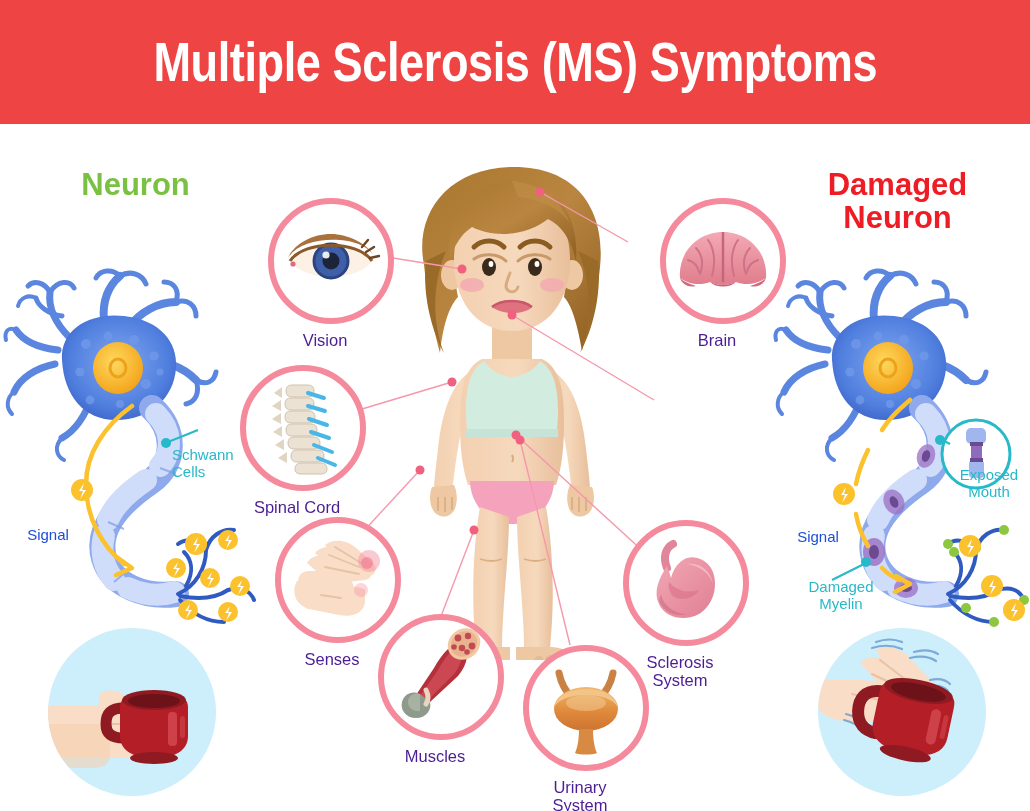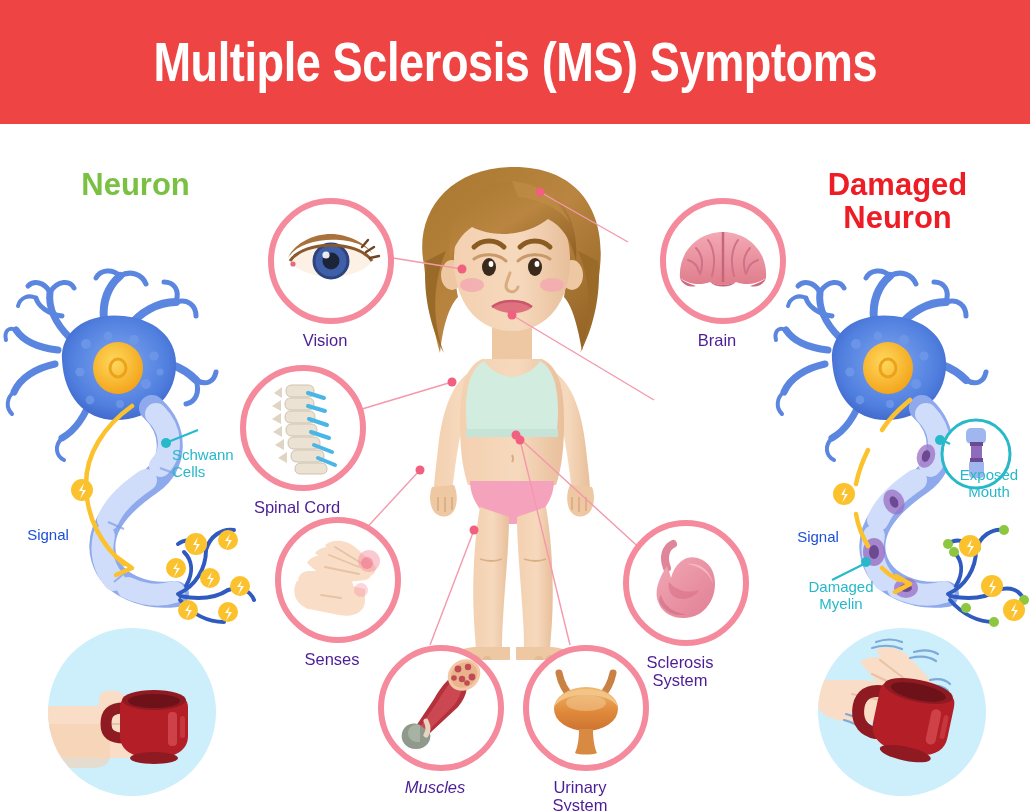--- a/index.html
+++ b/index.html
@@ -533,21 +533,21 @@
         <circle cx="88" cy="38" r="11" fill="#f58a9d" opacity=".45"></circle>
         <circle cx="86" cy="40" r="6" fill="#f06a86" opacity=".5"></circle>
         <circle cx="80" cy="67" r="7" fill="#f58a9d" opacity=".35"></circle>
       </svg>
     </div>
     <div class="cap">
       <div>Senses</div>
     </div>
   </div>
 
-  <div class="symptom big" style="left:378px;top:645px;font-style:italic;">
+  <div class="symptom big" style="left:378px;top:614px;">
     <div class="ring">
       <svg width="114" height="114" viewBox="0 0 114 114">
         <path d="M78 22 C86 32 84 44 74 56 L46 82 C40 88 32 86 30 78 L50 48 C58 34 68 22 78 22 Z" fill="#b4303a"></path>
         <path d="M74 26 C80 34 78 44 70 54 L46 78 C42 82 37 81 36 76 L54 50 C61 38 68 28 74 26 Z" fill="#d3505c" opacity=".75"></path>
         <path d="M36 74 C28 70 20 74 18 82 c-2 8 4 16 14 16 c10 0 16 -8 14 -16 z" fill="#8f9a8c"></path>
         <path d="M36 74 C30 72 24 76 24 82 c0 6 6 10 12 9 z" fill="#a8b2a3"></path>
         <ellipse cx="80" cy="24" rx="17" ry="15" transform="rotate(-38 80 24)" fill="#f2c9a4"></ellipse>
         <ellipse cx="80" cy="24" rx="14" ry="12" transform="rotate(-38 80 24)" fill="#e9b48d"></ellipse>
         <g fill="#c24a52">
           <circle cx="74" cy="18" r="3.4"></circle>

